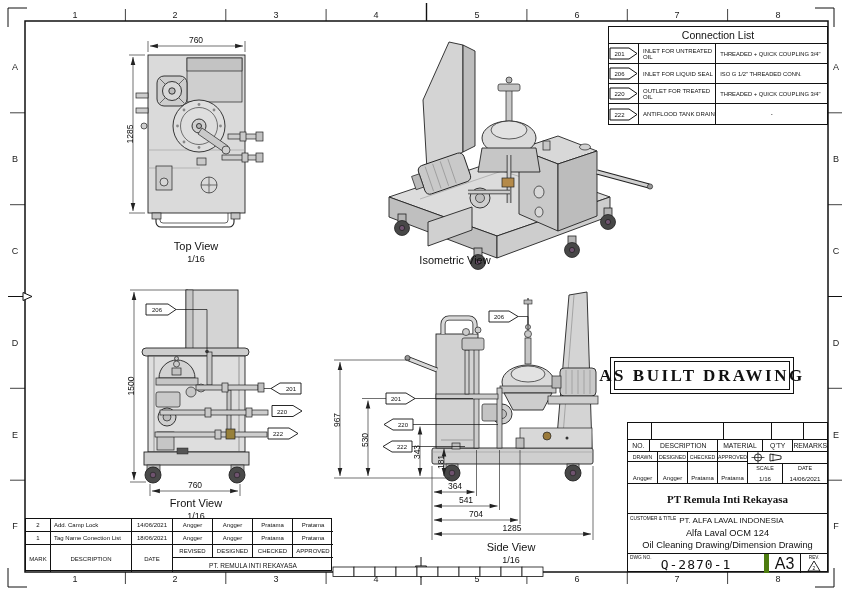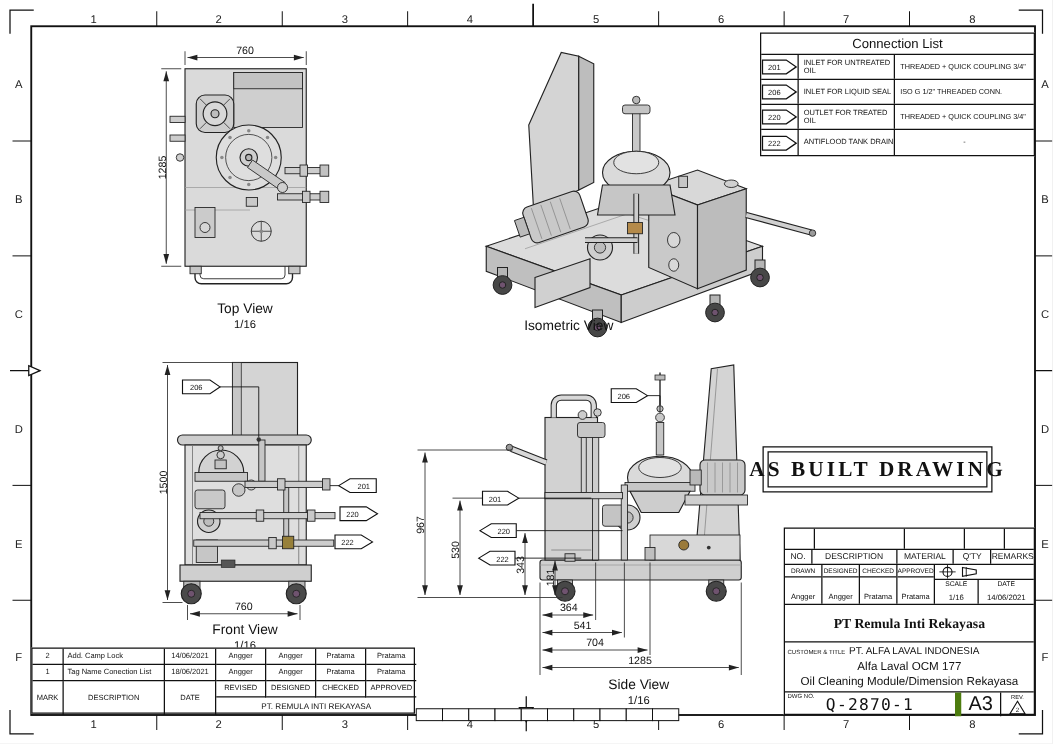--- a/index.html
+++ b/index.html
@@ -49,21 +49,21 @@
   .sd-col{display:flex;flex-direction:column;align-items:center;justify-content:space-between;padding:1px 0;}
   .sd-col.scale{width:35px;border-right:1px solid #111;}
   .sd-col.date{flex:1;}
   .sd-col .lab{font-size:5.4px;}
   .sd-col .val{font-size:6.2px;}
   .tb-company{position:absolute;left:0;top:61px;width:100%;height:30px;border-bottom:1px solid #111;
               display:flex;align-items:center;justify-content:center;
               font-family:"Liberation Serif",serif;font-weight:bold;font-size:11px;}
   .tb-title{position:absolute;left:0;top:91px;width:100%;height:40px;border-bottom:1px solid #111;
             display:flex;flex-direction:column;justify-content:space-between;padding:2px 2px 3px 2px;}
-  .tt-l1{display:flex;align-items:flex-end;gap:3px;}
+  .tt-l1{display:flex;align-items:flex-start;gap:3px;}
   .tt-l1 .lab{font-size:4.8px;}
   .tt-l1 .val{font-size:8px;}
   .tt-l2,.tt-l3{text-align:center;font-size:9.3px;}
   .tb-dwg{position:absolute;left:0;top:131px;width:100%;height:19px;display:flex;}
   .dwg-no{width:141px;border-right:5px solid #4d7c0f;position:relative;display:flex;align-items:center;justify-content:center;}
   .dwg-no .lab{position:absolute;left:2px;top:1px;font-size:4.8px;}
   .dwg-no .val{font-family:"DejaVu Sans Mono",monospace;font-size:13px;letter-spacing:1px;padding-top:2px;}
   .dwg-size{width:32px;border-right:1px solid #111;display:flex;align-items:center;justify-content:center;font-size:16px;}
   .dwg-rev{flex:1;display:flex;flex-direction:column;align-items:center;}
   .dwg-rev .lab{font-size:4.6px;margin-top:1px;}
@@ -604,22 +604,22 @@
     </div>
   </div>
 
   <div class="tb-company">PT Remula Inti Rekayasa</div>
 
   <div class="tb-title">
     <div class="tt-l1">
       <span class="lab">CUSTOMER &amp; TITLE</span>
       <span class="val">PT. ALFA LAVAL INDONESIA</span>
     </div>
-    <div class="tt-l2">Alfa Laval OCM 177</div>
-    <div class="tt-l3">Oil Cleaning Module/Dimension Rekayasa</div>
+    <div class="tt-l2">Alfa Laval OCM 124</div>
+    <div class="tt-l3">Oil Cleaning Drawing/Dimension Drawing</div>
   </div>
 
   <div class="tb-dwg">
     <div class="dwg-no">
       <span class="lab">DWG NO.</span>
       <span class="val">Q-2870-1</span>
     </div>
     <div class="dwg-size">A3</div>
     <div class="dwg-rev">
       <span class="lab">REV.</span>

